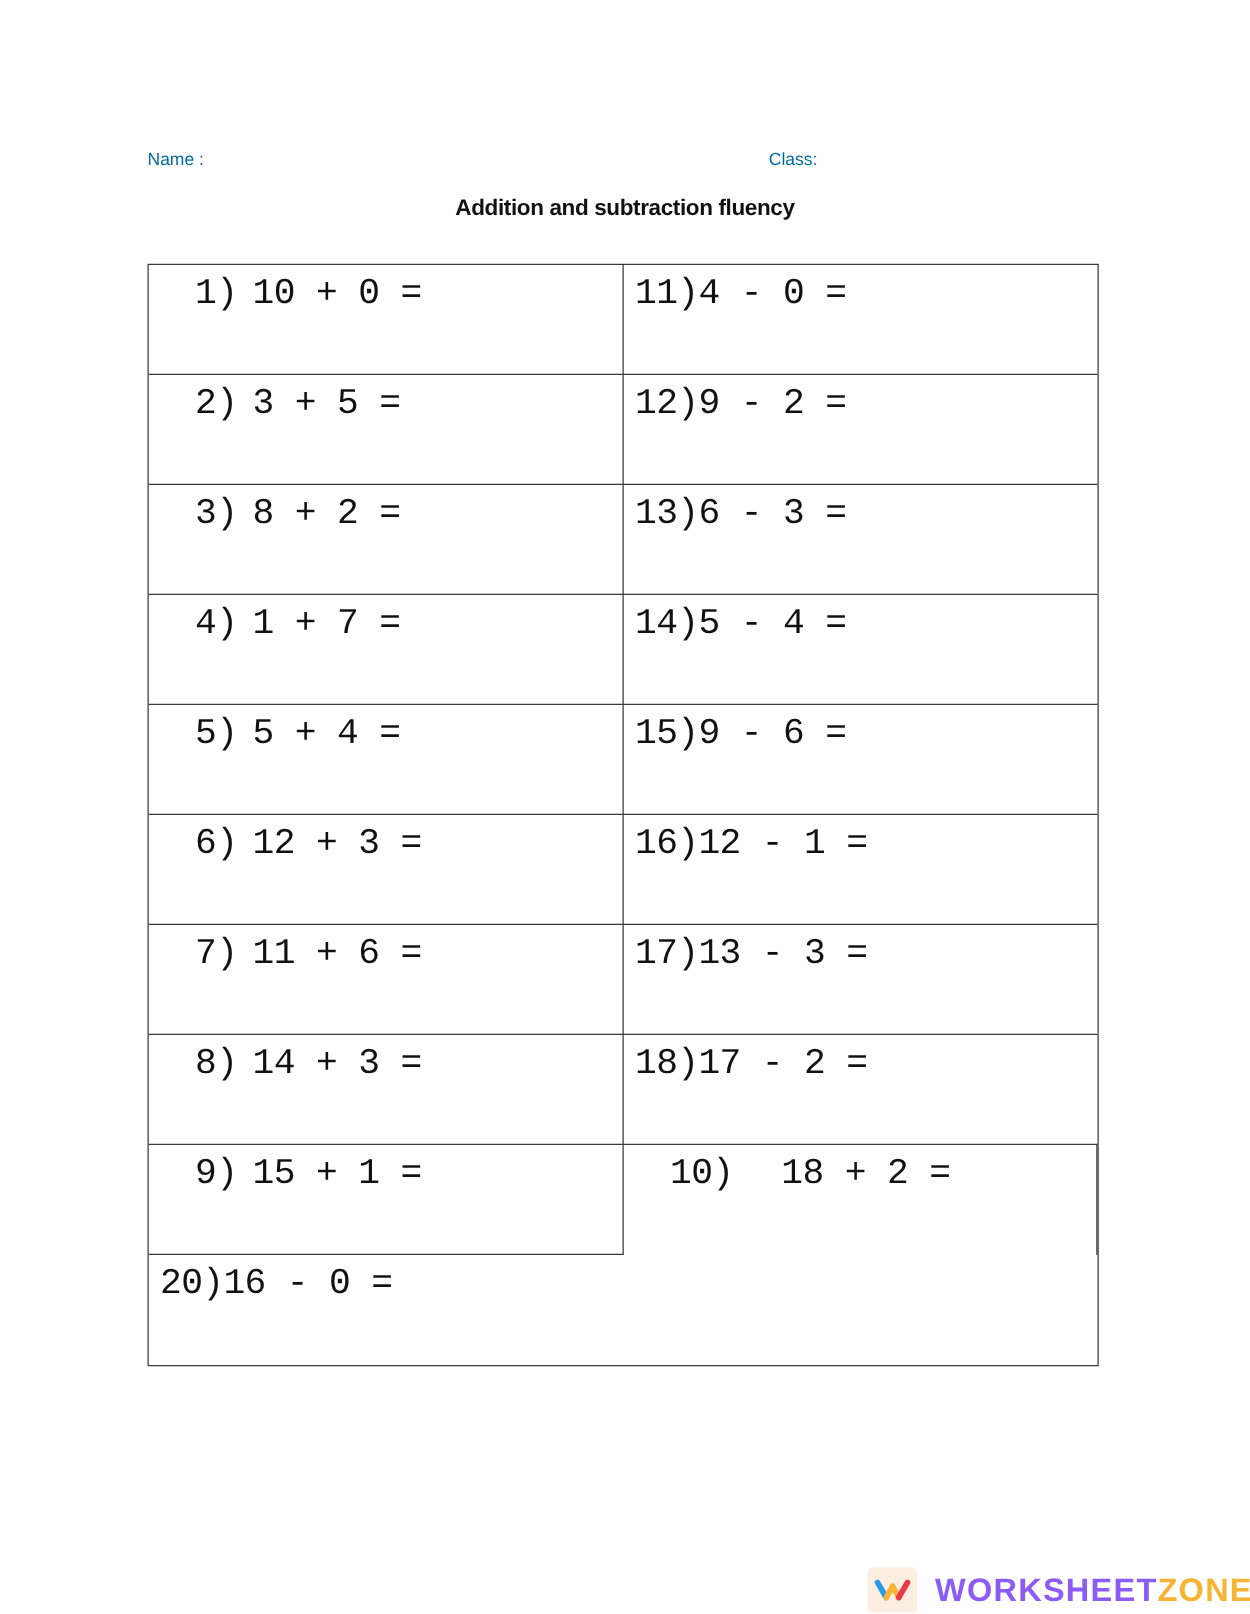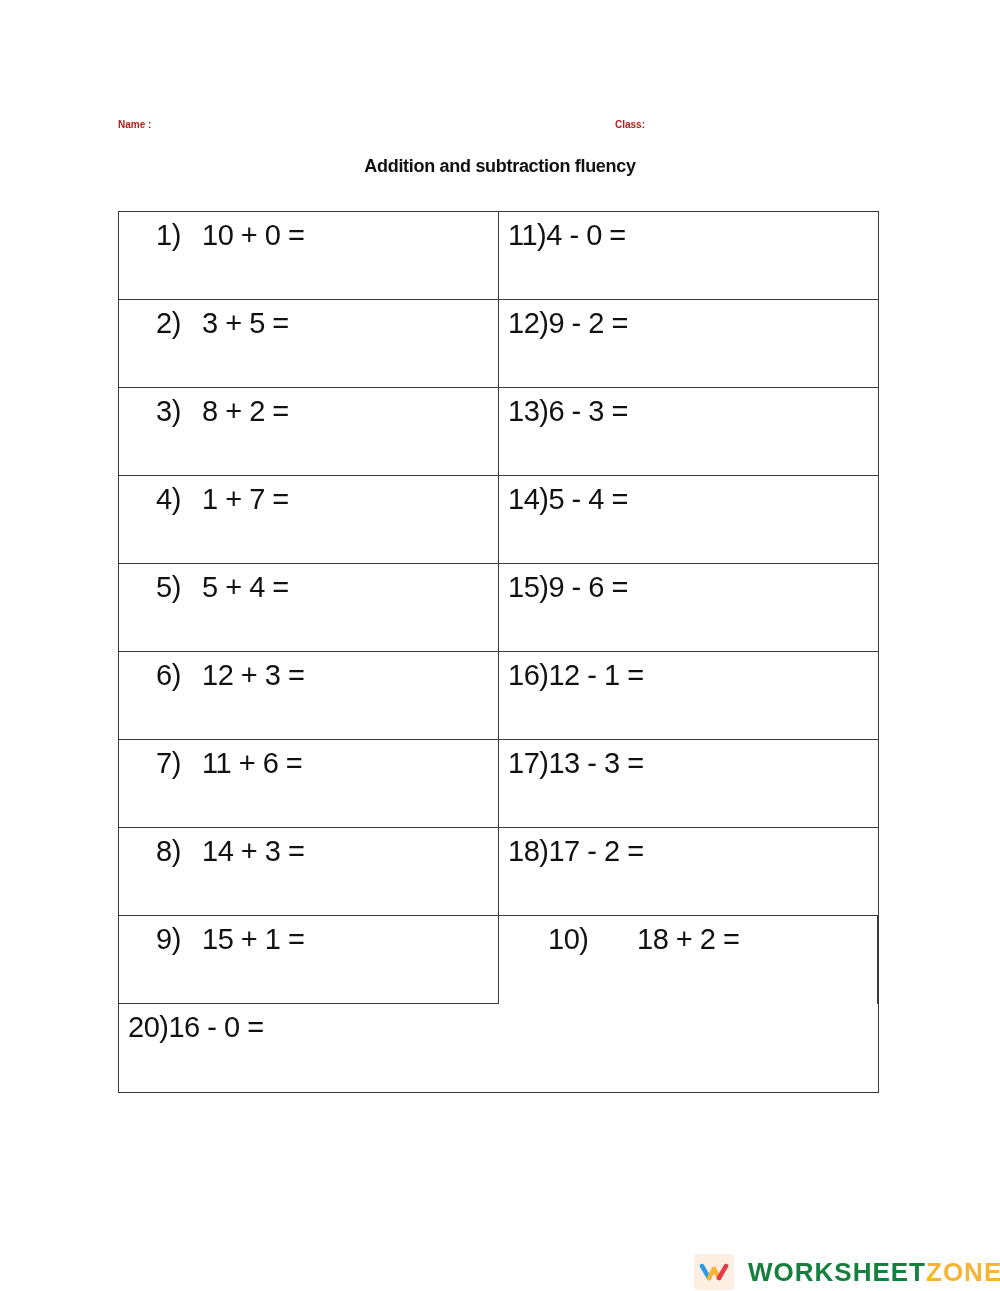--- a/index.html
+++ b/index.html
@@ -11,23 +11,22 @@
       width: 1000px;
       height: 1291px;
       position: relative;
       overflow: hidden;
       font-family: "Liberation Sans", "DejaVu Sans", sans-serif;
       color: #111111;
     }
     .header-field {
       position: absolute;
       top: 119px;
-      font-size: 10px;
-      color: #b91c1c;
-      font-weight: bold;
+      font-size: 14px;
+      color: #0369a1;
     }
     #name-label { left: 118px; }
     #class-label { left: 615px; }
     .title {
       position: absolute;
       top: 156px;
       left: 0;
       width: 1000px;
       text-align: center;
       font-size: 18px;
@@ -48,32 +47,33 @@
       grid-template-rows: repeat(10, 1fr);
     }
     .cell {
       border-bottom: 1px solid #3a3a3a;
       box-sizing: border-box;
       font-size: 29px;
       padding-top: 5px;
       line-height: 36px;
       white-space: pre;
       letter-spacing: -0.5px;
+      font-family: Liberation Mono, monospace;
     }
     .cell.left {
       border-right: 1px solid #3a3a3a;
       padding-left: 37px;
     }
     .cell.right {
       padding-left: 9px;
     }
     .cell.last { border-bottom: none; }
     .num { display: inline-block; }
     .left .num { width: 46px; }
-    .left .num.wide { width: 89px; margin-left: 12px; }
+    .left .num.wide { width: 89px; }
     .right .num { margin-right: 0; }
 
     .brand {
       position: absolute;
       left: 694px;
       top: 1253px;
       height: 38px;
       display: flex;
       align-items: center;
     }
@@ -85,21 +85,21 @@
       display: flex;
       align-items: center;
       justify-content: center;
       margin-right: 14px;
     }
     .brand-text {
       font-size: 26px;
       font-weight: bold;
       letter-spacing: 1px;
     }
-    .brand-w { color: #15803d; }
+    .brand-w { color: #8b5cf6; }
     .brand-z { color: #f7b434; }
   </style>
 </head>
 <body>
 
 <div>
 
   <div id="name-label" class="header-field">Name :</div>
   <div id="class-label" class="header-field">Class:</div>
 

